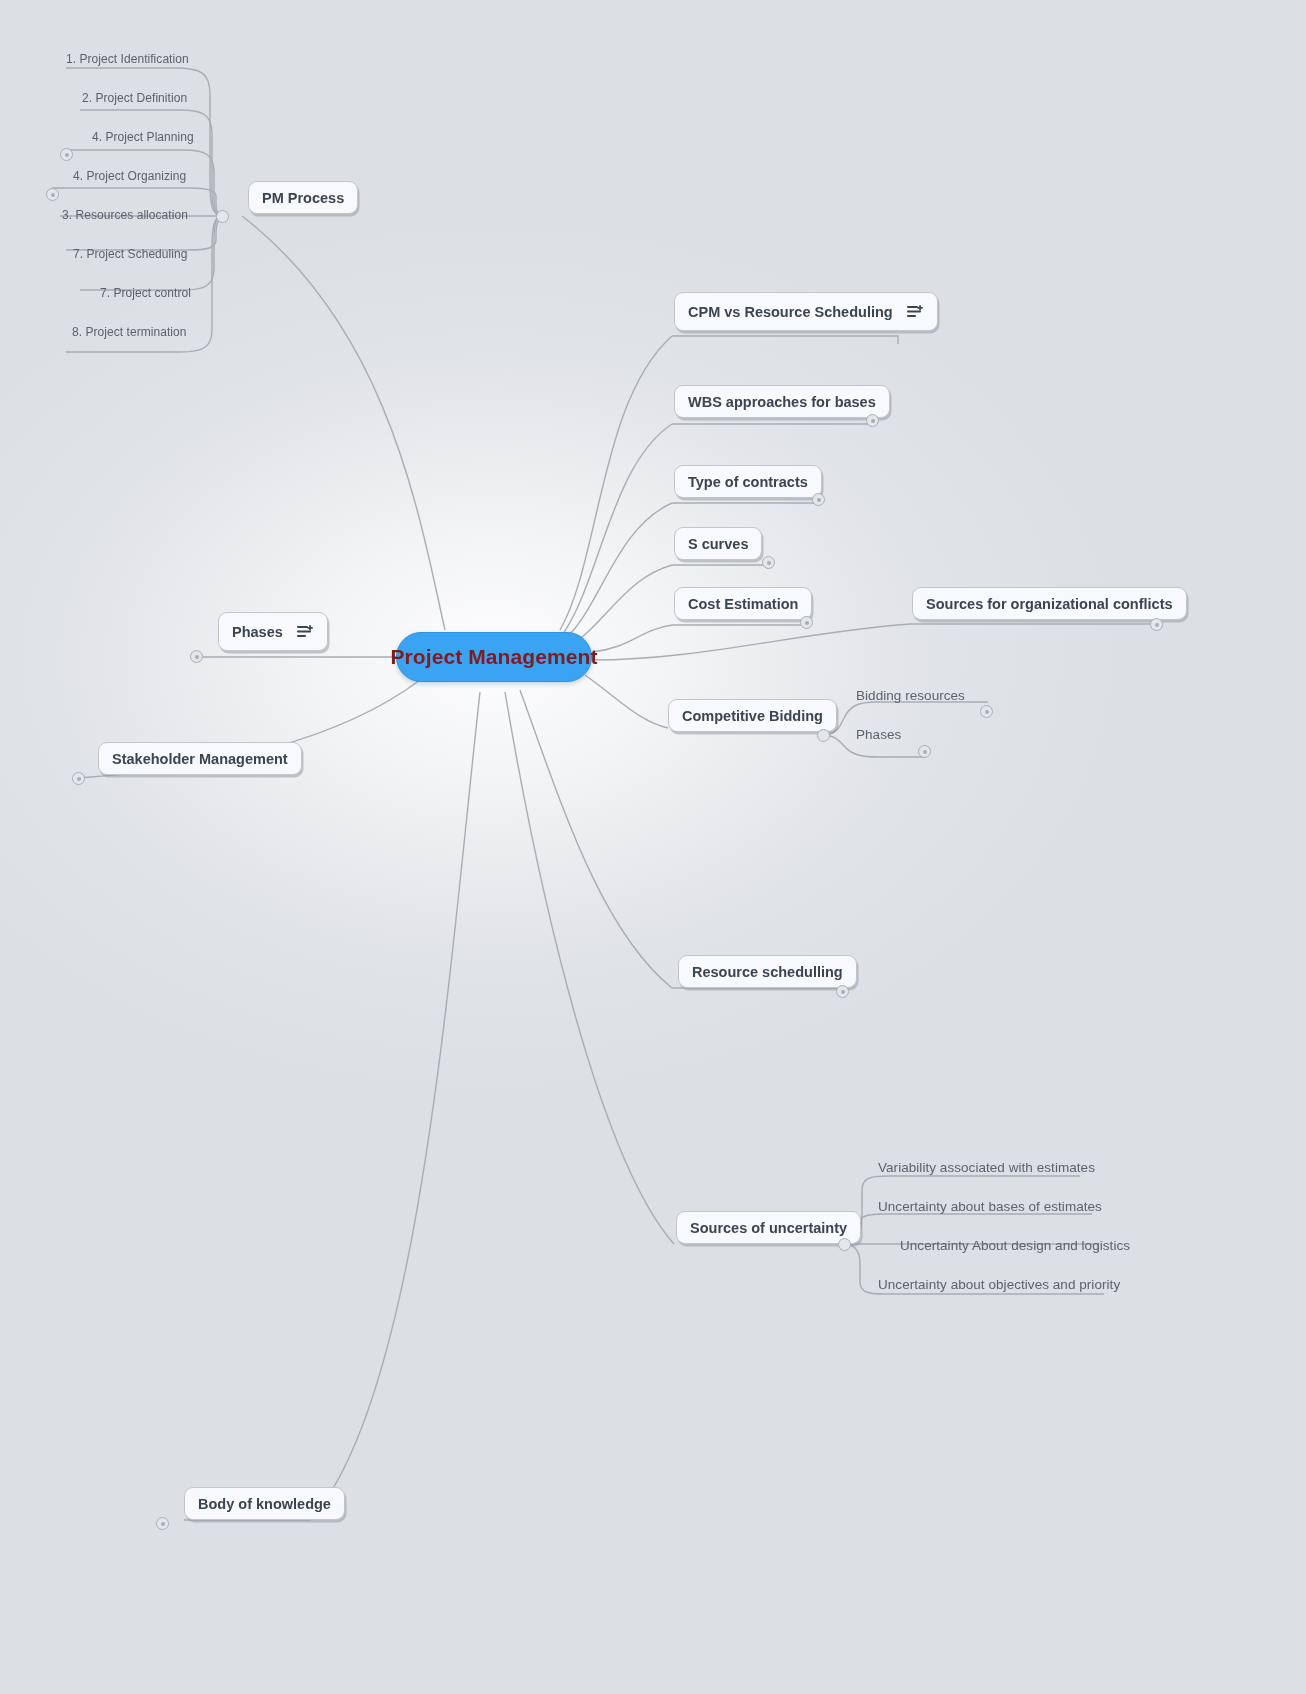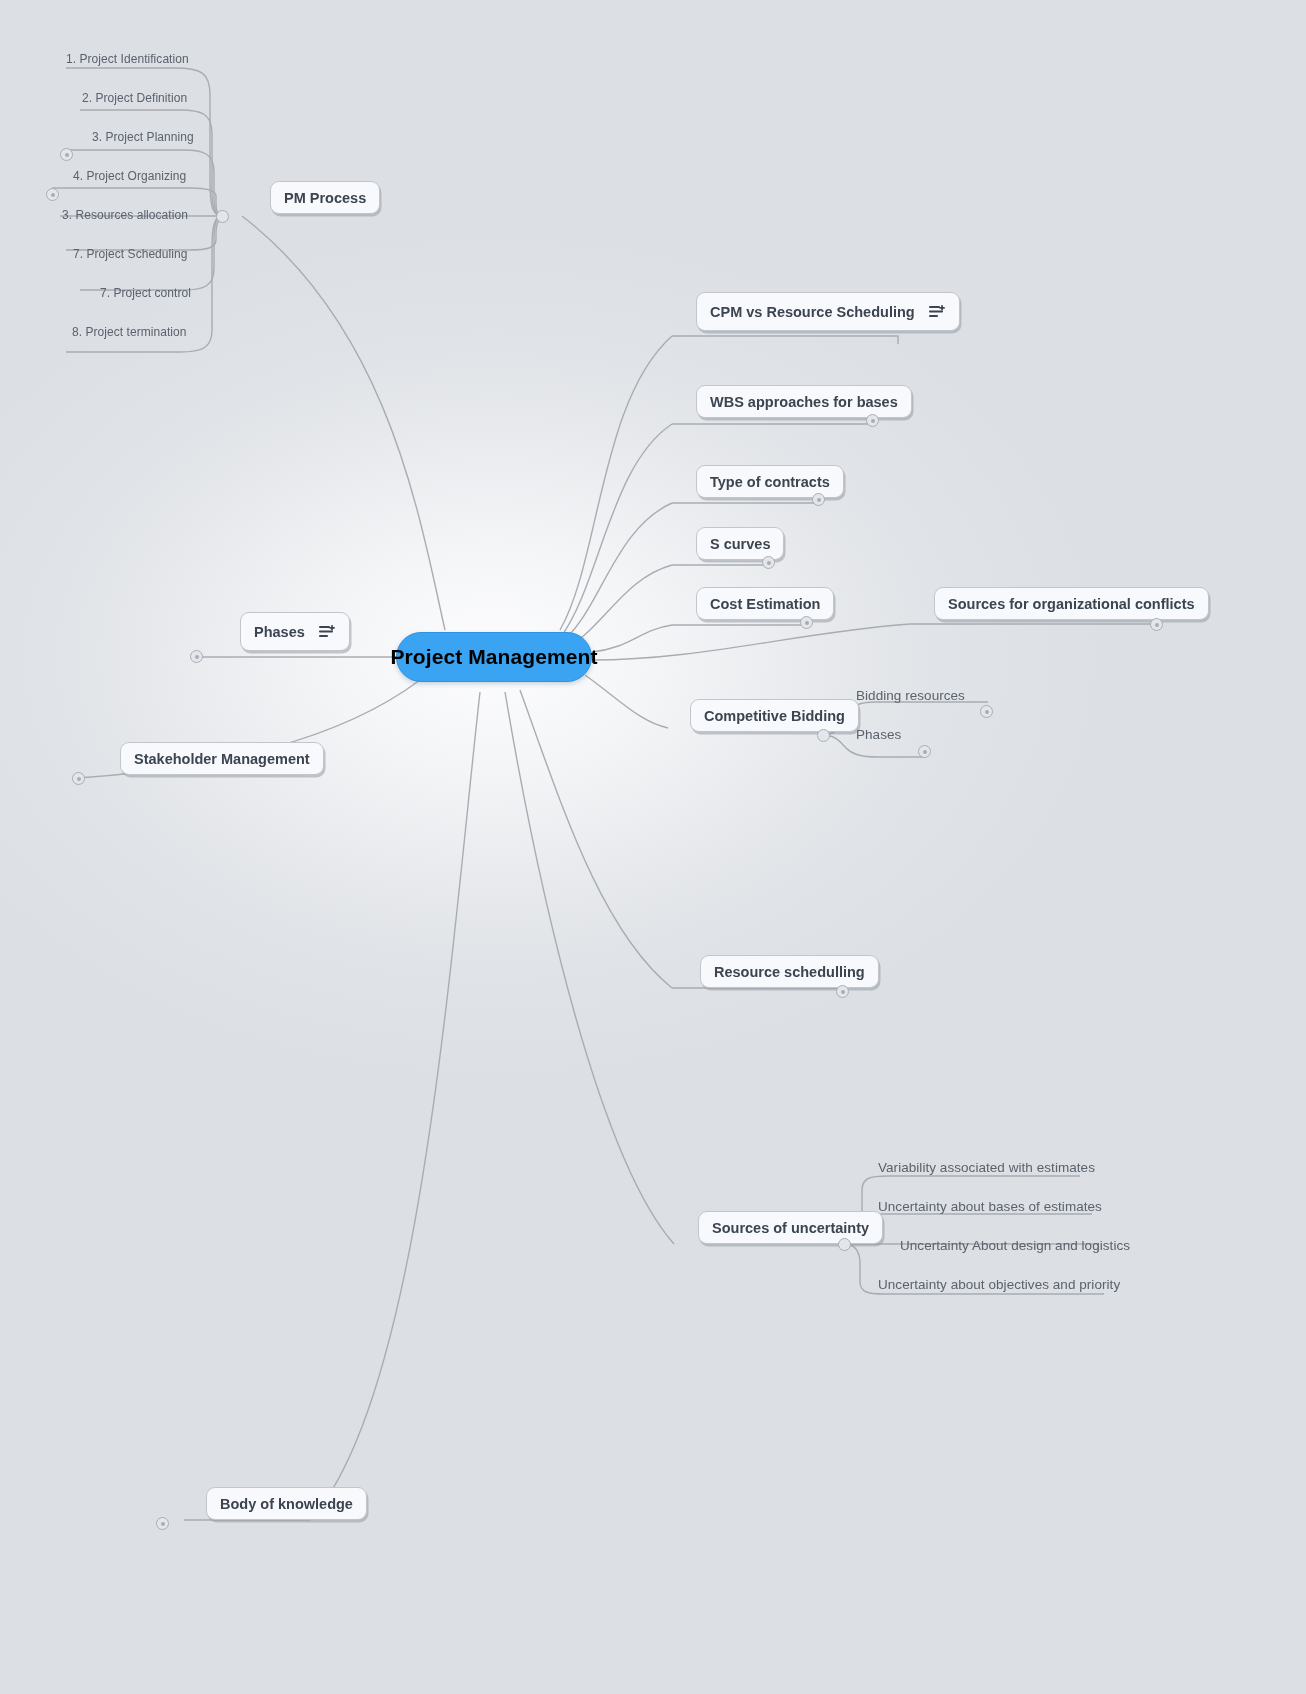--- a/index.html
+++ b/index.html
@@ -36,21 +36,21 @@
     pointer-events: none;
   }
   .node {
     position: absolute;
     box-sizing: border-box;
     white-space: nowrap;
   }
   
   .root-node {
     background: #3aa3f2;
-    color: #000000;
+    color: #7f1d1d;
     border-radius: 34px;
     font-size: 21px;
     font-weight: bold;
     letter-spacing: .1px;
     display: flex;
     align-items: center;
     justify-content: center;
     box-shadow: 0 2px 5px rgba(90,110,130,.30);
     border: 1px solid #2e93e0;
   }
@@ -59,21 +59,20 @@
     background: #f7f9fd;
     border: 1px solid #c2c6cb;
     border-radius: 9px;
     color: #3c4450;
     font-size: 14.5px;
     font-weight: bold;
     display: flex;
     align-items: center;
     padding: 0 13px;
     box-shadow: 1.5px 2.5px 0 rgba(150,156,164,.55);
-    margin-left: 22px;
   }
   .box-node .note-icon {
     margin-left: 14px;
     display: inline-flex;
     align-items: center;
   }
   
   .leaf-node {
     color: #5a626d;
     font-size: 12px;
@@ -178,21 +177,21 @@
   </div>
   <div class="handle plain" style="left:216px; top:210px;"></div>
 
   <div class="node leaf-node" style="left:66px; top:52px;">
     <span>1. Project Identification</span>
   </div>
   <div class="node leaf-node" style="left:82px; top:91px;">
     <span>2. Project Definition</span>
   </div>
   <div class="node leaf-node" style="left:92px; top:130px;">
-    <span>3. Project Planning</span>
+    <span>4. Project Planning</span>
   </div>
   <div class="handle" style="left:60px; top:148px;"></div>
 
   <div class="node leaf-node" style="left:73px; top:169px;">
     <span>4. Project Organizing</span>
   </div>
   <div class="handle" style="left:46px; top:188px;"></div>
 
   <div class="node leaf-node" style="left:62px; top:208px;">
     <span>3. Resources allocation</span>

